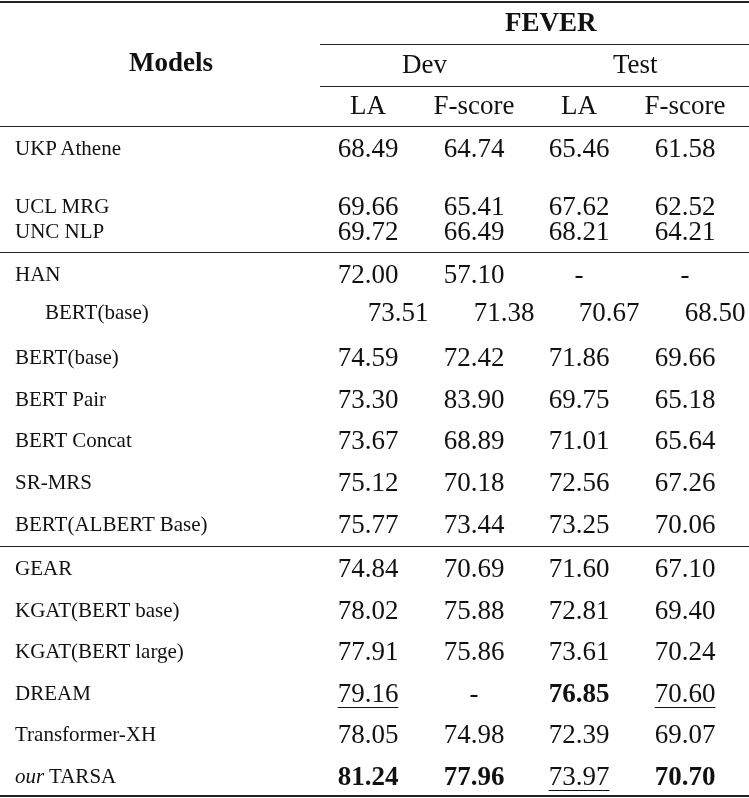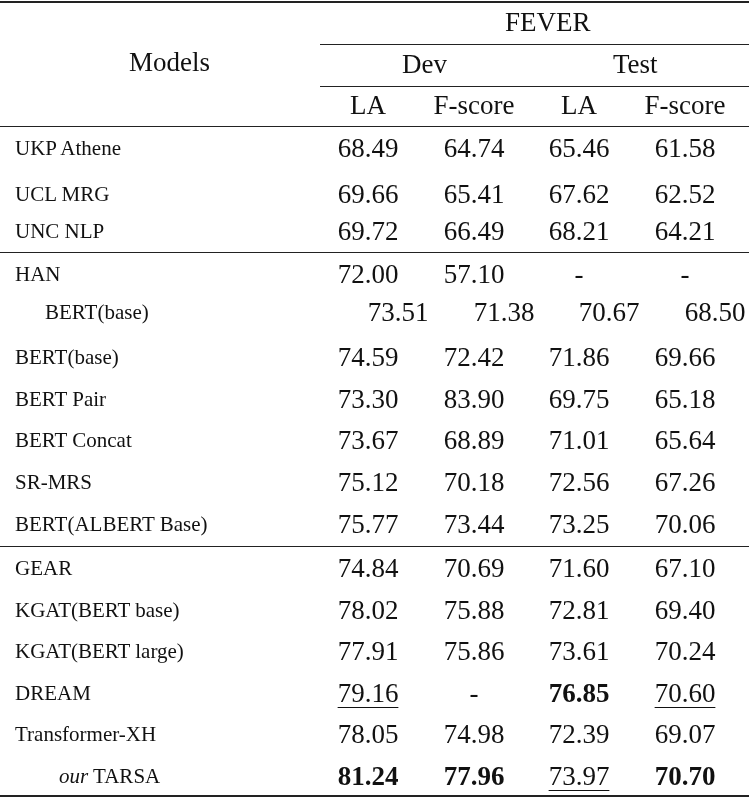--- a/index.html
+++ b/index.html
@@ -3,25 +3,25 @@
 <meta charset="utf-8">
 <style>
   html, body { margin: 0; padding: 0; background: #ffffff; }
   body { width: 749px; height: 798px; position: relative; overflow: hidden;
          font-family: "Liberation Serif", "DejaVu Serif", serif; color: #111; }
   .rule { position: absolute; left: 0; width: 749px; background: #222; }
   .rule.thick { height: 2px; }
   .rule.thin { height: 1px; }
   .cmid { position: absolute; left: 320px; width: 429px; height: 1px; background: #222; }
   .txt { position: absolute; font-size: 27px; line-height: 32px; white-space: nowrap; }
-  .hdr-bold { font-weight: normal; }
+  .hdr-bold { font-weight: bold; }
   .num { text-align: center; width: 104px; }
   .bold { font-weight: bold; }
   .ul { text-decoration: underline; text-underline-offset: 5px; text-decoration-thickness: 1px; }
-  .it { font-style: italic; margin-left: 44px; }
+  .it { font-style: italic; }
   .row { position: absolute; left: 0; width: 749px; height: 41px; }
   .row .name { position: absolute; left: 15px; top: 4px; font-size: 21px; line-height: 32px; white-space: nowrap; }
   .row .c { position: absolute; top: 4px; font-size: 27px; line-height: 32px; text-align: center; width: 104px; white-space: nowrap; }
   .c0 { left: 316px; } .c1 { left: 422px; } .c2 { left: 527px; } .c3 { left: 633px; }
 </style>
 </head>
 <body>
 
 <div class="rule thick" style="top:1px"></div>
 <div class="cmid" style="top:44px"></div>
@@ -41,21 +41,21 @@
 <div class="txt num" style="left:633px; top:89px;">F-score</div>
 
 <div id="body-rows">
     <div class="row" style="top: 128px;">
       <div class="name">UKP Athene</div>
       <div class="c c0"><span>68.49</span></div>
       <div class="c c1"><span>64.74</span></div>
       <div class="c c2"><span>65.46</span></div>
       <div class="c c3"><span>61.58</span></div>
     </div>
-    <div class="row" style="top: 174px;">
+    <div class="row" style="top: 186px;">
       <div class="name">UCL MRG</div>
       <div class="c c0"><span>69.66</span></div>
       <div class="c c1"><span>65.41</span></div>
       <div class="c c2"><span>67.62</span></div>
       <div class="c c3"><span>62.52</span></div>
     </div>
     <div class="row" style="top: 211.2px;">
       <div class="name">UNC NLP</div>
       <div class="c c0"><span>69.72</span></div>
       <div class="c c1"><span>66.49</span></div>

